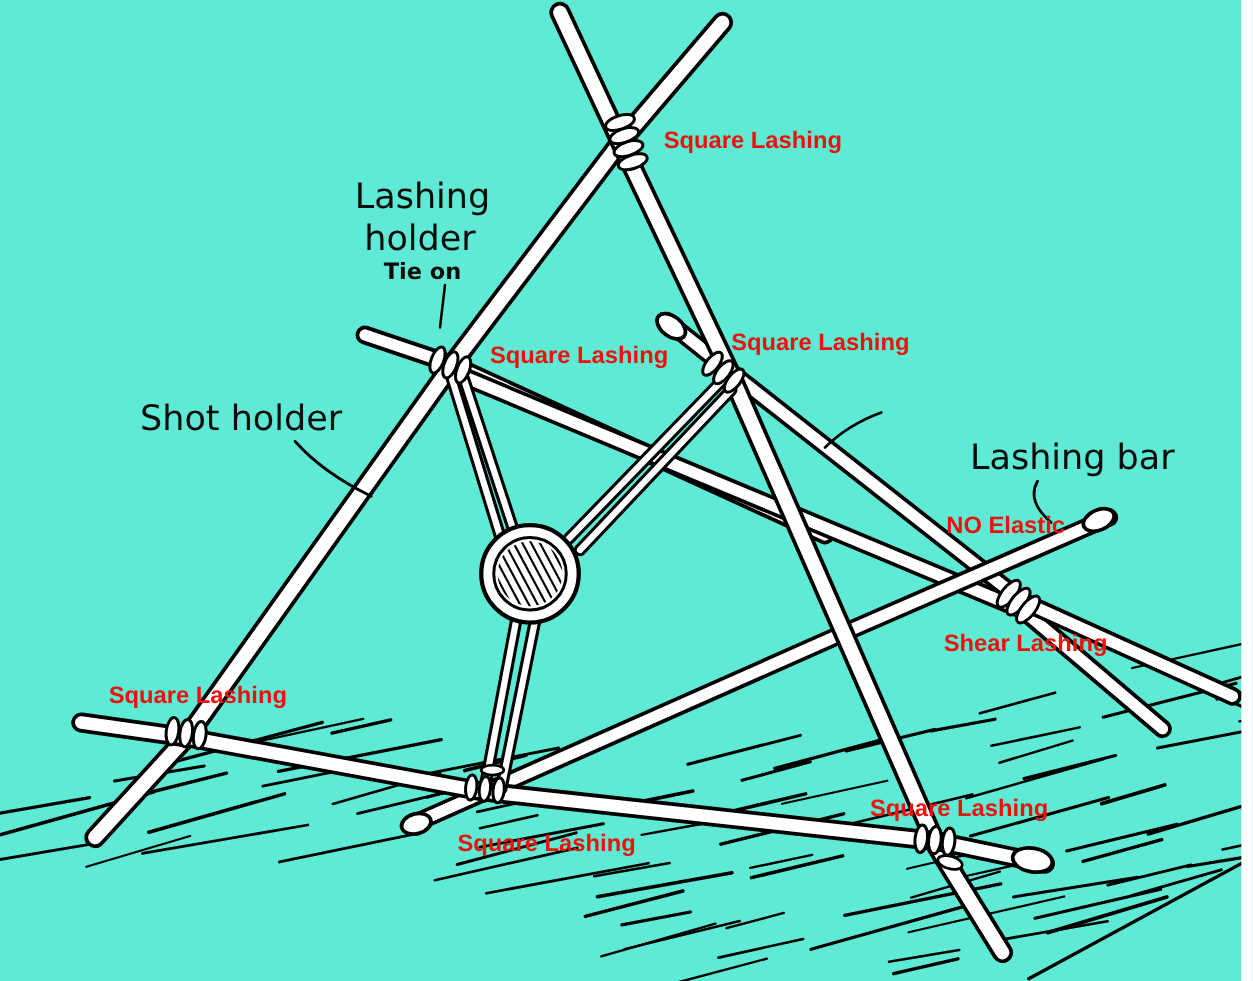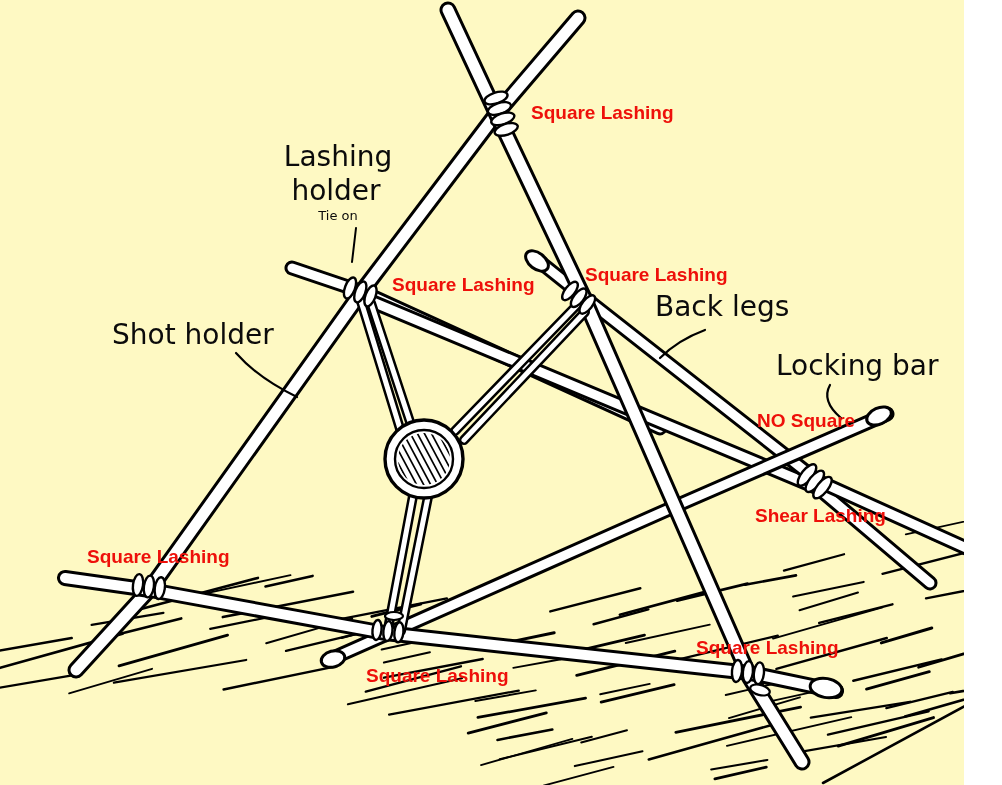--- a/index.html
+++ b/index.html
@@ -1,22 +1,22 @@
 <!DOCTYPE html>
 <html><head>
 <meta charset="utf-8">
 <style>
   html,body{margin:0;padding:0;background:#fff;}
-  .stage{position:relative;width:964px;height:785px;background:#fef9c3;overflow:hidden;
-         font-family:"Liberation Sans",sans-serif;}
+  .stage{position:relative;width:964px;height:785px;background:#5eead4;overflow:hidden;
+         font-family:"Liberation Sans",sans-serif;padding-left:29px;}
   .stage svg{position:absolute;left:0;top:0;}
   .lbl{position:absolute;white-space:nowrap;line-height:1;}
   .red{font-family:"Liberation Sans",sans-serif;font-weight:bold;font-size:19px;color:#ee100a;}
   .callout{font-family:"DejaVu Sans",sans-serif;font-weight:normal;font-size:28px;color:#0b0b0b;}
-  .callout.small{font-size:13px;font-weight:normal;}
+  .callout.small{font-size:18px;font-weight:bold;}
   .ctr{transform:translateX(-50%);}
 </style>
 </head>
 <body>
 
 <div class="stage">
 
   <svg id="drawing" width="1002" height="785" viewBox="0 0 1002 785">
       <g>
         <line x1="905.8" y1="534.4" x2="1005.1" y2="512.7" stroke="#000000" stroke-width="1.83" stroke-linecap="round"></line>
@@ -191,22 +191,21 @@
         <path d="M830,385 Q821,401 841,418" fill="none" stroke="#000000" stroke-width="2.2" stroke-linecap="round"></path>
       </g>
     </svg>
 
   <div class="lbl red" style="left:531px;top:103px">Square Lashing</div>
   <div class="lbl red" style="left:392px;top:275px">Square Lashing</div>
   <div class="lbl red" style="left:585px;top:265px">Square Lashing</div>
   <div class="lbl red" style="left:87px;top:547px">Square Lashing</div>
   <div class="lbl red" style="left:366px;top:666px">Square Lashing</div>
   <div class="lbl red" style="left:696px;top:638px">Square Lashing</div>
-  <div class="lbl red" style="left:757px;top:411px">NO Square</div>
+  <div class="lbl red" style="left:757px;top:411px">NO Elastic</div>
   <div class="lbl red" style="left:755px;top:506px">Shear Lashing</div>
 
   <div class="lbl callout ctr" style="left:338px;top:143px">Lashing</div>
   <div class="lbl callout ctr" style="left:336px;top:177px">holder</div>
   <div class="lbl callout small ctr" style="left:338px;top:209px">Tie on</div>
   <div class="lbl callout" style="left:112px;top:321px">Shot holder</div>
-  <div class="lbl callout" style="left:655px;top:293px">Back legs</div>
-  <div class="lbl callout" style="left:776px;top:352px">Locking bar</div>
+  <div class="lbl callout" style="left:776px;top:352px">Lashing bar</div>
 </div>
 
 </body></html>

